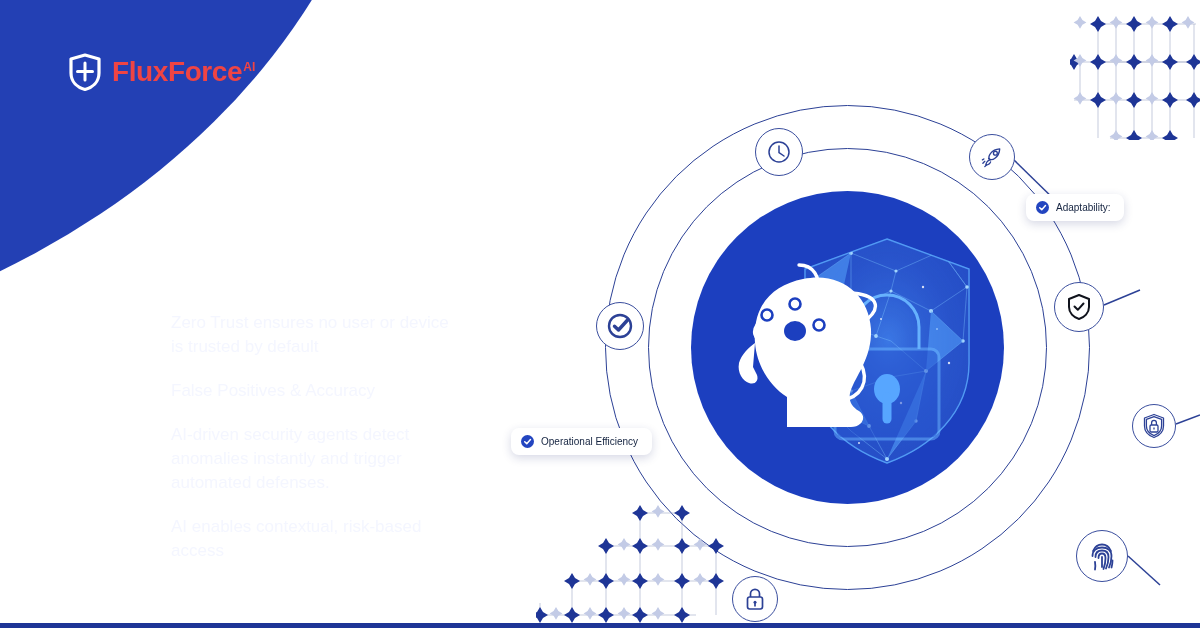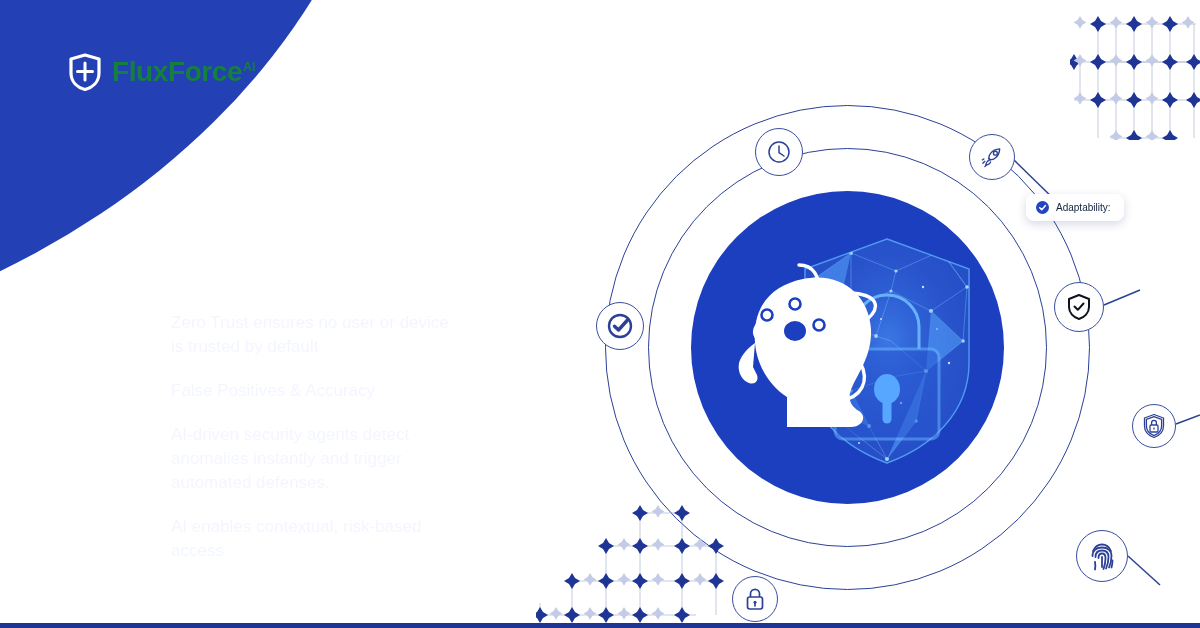--- a/index.html
+++ b/index.html
@@ -14,21 +14,21 @@
     position:absolute; left:-420px; top:-300px;
     width:820px; height:665px;
     background:#2340B4;
     border-bottom-right-radius:100% 100%;
   }
 
   
   .logo { position:absolute; left:68px; top:53px; display:flex; align-items:center; gap:10px; z-index:30; }
   .logo-mark { width:34px; height:38px; flex:none; }
   .logo-text {
-    color:#15803d; font-size:28px; font-weight:700; letter-spacing:-0.4px;
+    color:#ef4444; font-size:28px; font-weight:700; letter-spacing:-0.4px;
     position:relative; line-height:1;
   }
   .logo-sup { font-size:12px; font-weight:700; vertical-align:super; letter-spacing:0; margin-left:1px; }
 
   
   .bottom-strip { position:absolute; left:0; bottom:0; width:1200px; height:5px; background:#1E3596; z-index:40; }
 
   
   .illustration { position:absolute; left:500px; top:0; width:700px; height:628px; }
 
@@ -383,20 +383,29 @@
   <div class="badge badge-adapt">
     <span class="chk">
       <svg width="13" height="13" viewBox="0 0 14 14">
         <circle cx="7" cy="7" r="7" fill="#2345C0"></circle>
         <path d="M4 7.2 L6.2 9.3 L10.2 4.9" fill="none" stroke="#fff" stroke-width="1.6" stroke-linecap="round" stroke-linejoin="round"></path>
       </svg>
     </span>
     <span>Adaptability:</span>
   </div>
 
+  <div class="badge badge-ops">
+    <span class="chk">
+      <svg width="13" height="13" viewBox="0 0 14 14">
+        <circle cx="7" cy="7" r="7" fill="#2345C0"></circle>
+        <path d="M4 7.2 L6.2 9.3 L10.2 4.9" fill="none" stroke="#fff" stroke-width="1.6" stroke-linecap="round" stroke-linejoin="round"></path>
+      </svg>
+    </span>
+    <span>Operational Efficiency</span>
+  </div>
 
   <div class="card">
     <h1 class="card-title">Zero Trust + Agentic AI</h1>
     <ul class="bullets">
       <li class="bullet">
         <span class="b-ico">✦</span>
         <span class="b-text">Zero Trust ensures no user or device is trusted by default</span>
       </li>
       <li class="bullet">
         <span class="b-ico">✦</span>

